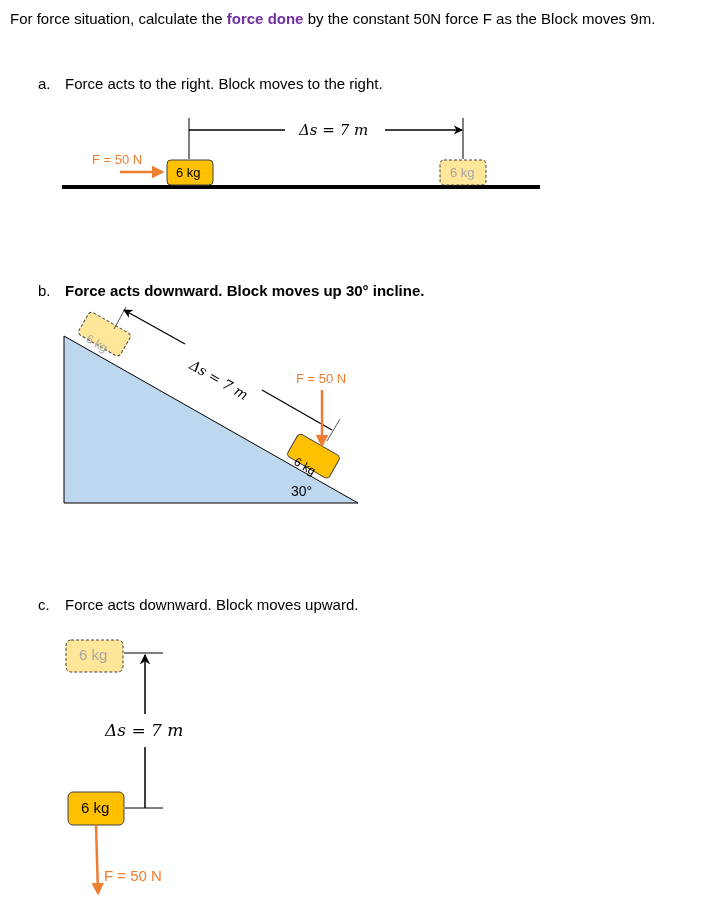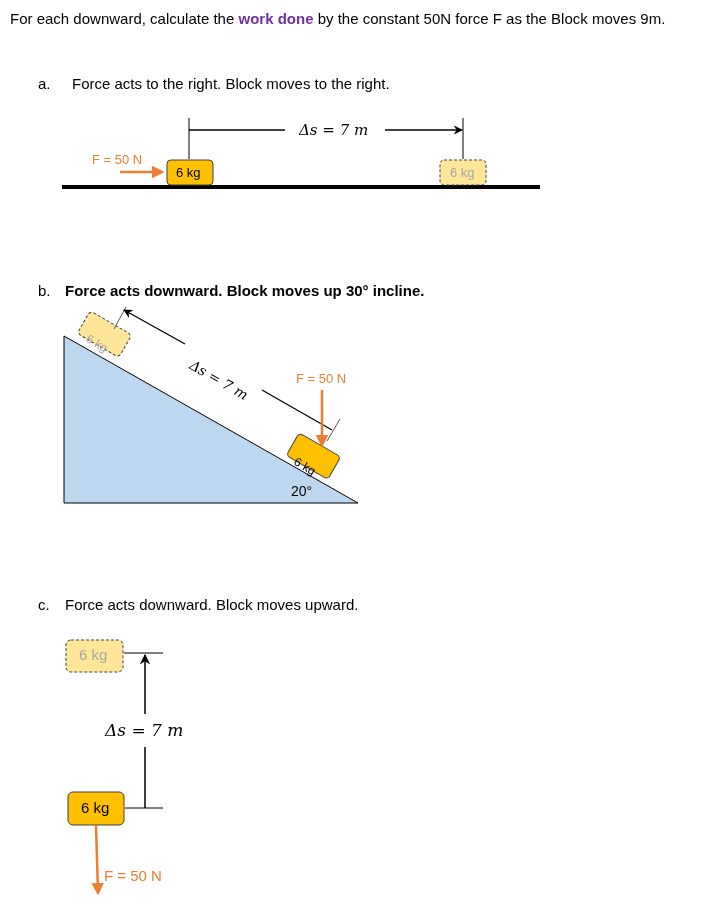--- a/index.html
+++ b/index.html
@@ -44,25 +44,25 @@
     }
     .math {
       font-family: "DejaVu Serif", "Liberation Serif", serif;
       font-style: italic;
     }
   </style>
 </head>
 <body>
 
 <div class="txt intro">
-  <span>For each downward, calculate the </span><span class="hl">work done</span><span> by the constant 50N force F as the Block moves 9m.</span>
+  <span>For force situation, calculate the </span><span class="hl">force done</span><span> by the constant 50N force F as the Block moves 9m.</span>
 </div>
 
 <div class="item-letter" style="left:38px; top:74px;">a.</div>
-<div class="txt" style="left:72px; top:74px;">Force acts to the right. Block moves to the right.</div>
+<div class="txt" style="left:65px; top:74px;">Force acts to the right. Block moves to the right.</div>
 
 <div class="item-letter" style="left:38px; top:281px;">b.</div>
 <div class="txt" style="left:65px; top:281px;font-weight:bold;">Force acts downward. Block moves up 30° incline.</div>
 
 <div class="item-letter" style="left:38px; top:595px;">c.</div>
 <div class="txt" style="left:65px; top:595px;">Force acts downward.  Block moves upward.</div>
 
 <svg width="705" height="905" style="pointer-events:none;">
   <defs>
     <marker id="arrBlack" viewBox="0 0 10 10" refX="9" refY="5" markerWidth="7" markerHeight="7" orient="auto-start-reverse">
@@ -108,21 +108,21 @@
   <line x1="114" y1="329" x2="126" y2="307" stroke="#555" stroke-width="1"></line>
   <line x1="327" y1="441" x2="340" y2="419" stroke="#555" stroke-width="1"></line>
 
   <line x1="185" y1="344" x2="124" y2="310" stroke="#000" stroke-width="1.3" marker-end="url(#arrBlack)"></line>
   <line x1="262" y1="390" x2="332" y2="430" stroke="#000" stroke-width="1.3"></line>
 
   <line x1="322" y1="390" x2="322" y2="445" stroke="#ed7d31" stroke-width="2.5" marker-end="url(#arrOrange)"></line>
 </svg>
 
 <div class="txt" style="left:296px; top:369px; font-size:13px; color:#ed7d31;">F = 50 N</div>
-<div class="txt" style="left:291px; top:481px; font-size:14px;">20°</div>
+<div class="txt" style="left:291px; top:481px; font-size:14px;">30°</div>
 <div class="txt math" style="left:196px; top:355px; font-size:14px; transform:rotate(30deg); transform-origin:left top;">Δs = 7 m</div>
 <div class="txt" style="left:300px; top:452px; font-size:12px; transform:rotate(30deg); transform-origin:left top;">6 kg</div>
 <div class="txt" style="left:92px; top:329px; font-size:12px; color:#a6a6a6; transform:rotate(30deg); transform-origin:left top;">6 kg</div>
 
 <svg width="705" height="905" style="pointer-events:none;">
 
   <rect x="66" y="640" width="57" height="32" rx="5" ry="5" fill="#ffe699" stroke="#404040" stroke-width="1" stroke-dasharray="3,2"></rect>
 
   <line x1="124" y1="653" x2="163" y2="653" stroke="#000" stroke-width="1"></line>
 

